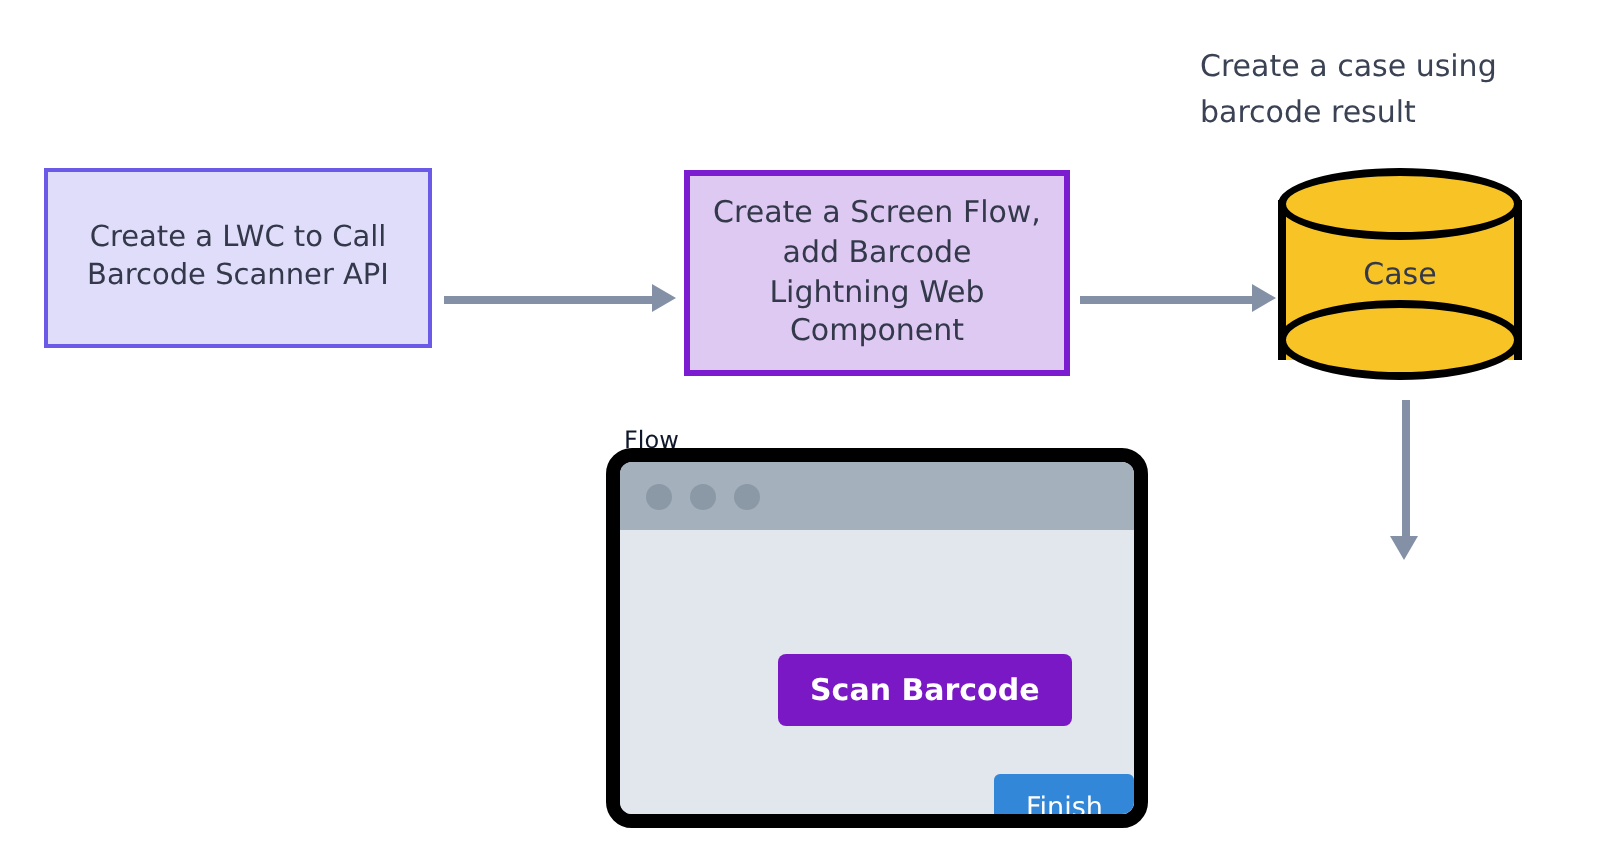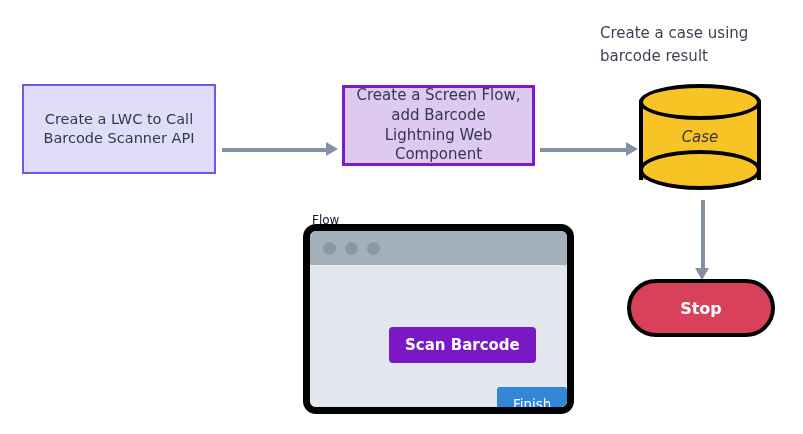--- a/index.html
+++ b/index.html
@@ -38,21 +38,21 @@
     background: #e0ddfb;
     border: 2.5px solid #6b5ae8;
     font-size: 14.5px;
     padding: 4px 12px;
   }
 
   #box-flow {
     left: 342px;
     top: 85px;
     width: 193px;
-    height: 81px;
+    height: 103px;
     background: #ddc9f1;
     border: 3px solid #7c1cd1;
     font-size: 15px;
     padding: 4px 10px;
   }
 
   
   .arrow-h {
     position: absolute;
     height: 20px;
@@ -163,21 +163,20 @@
   }
   #cylinder .cyl-label {
     position: absolute;
     left: 0;
     top: 44px;
     width: 100%;
     text-align: center;
     font-size: 15px;
     color: #33394a;
     z-index: 4;
-    font-style: italic;
   }
 
   
   #stop-node {
     position: absolute;
     left: 627px;
     top: 279px;
     width: 148px;
     height: 58px;
     box-sizing: border-box;
@@ -301,23 +300,20 @@
     <div class="cyl-bottom"></div>
     <div class="cyl-top"></div>
     <div class="cyl-label">Case</div>
   </div>
 
   <div id="arrow-3">
     <div class="shaft-v"></div>
     <div class="head-v"></div>
   </div>
 
-  <div id="stop-node">
-    <span>Stop</span>
-  </div>
 
   <div id="flow-caption">Flow</div>
 
   <div id="browser">
     <div class="titlebar">
       <div class="dot"></div>
       <div class="dot"></div>
       <div class="dot"></div>
     </div>
     <div class="viewport">

